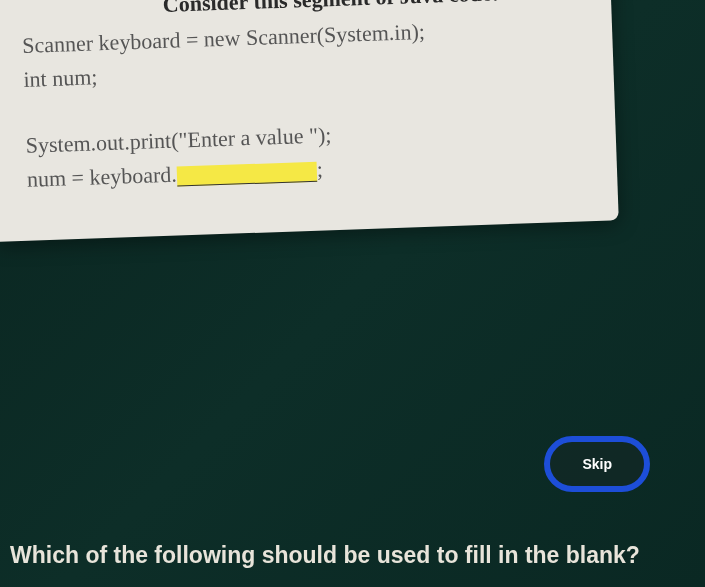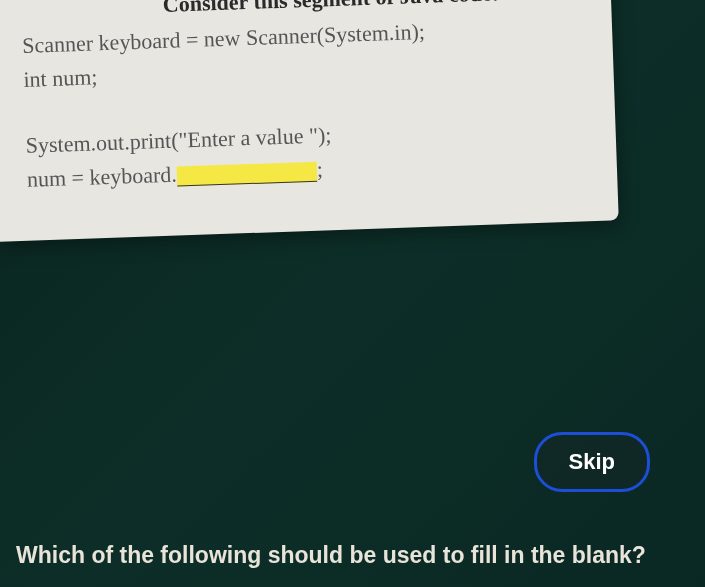--- a/index.html
+++ b/index.html
@@ -57,39 +57,39 @@
       height: 20px;
       vertical-align: middle;
       border-bottom: 1px solid #333;
     }
     .skip-button {
       position: absolute;
       right: 55px;
       bottom: 95px;
       padding: 14px 32px;
       background: rgba(20, 40, 38, 0.6);
-      border: 3px solid #1d4ed8;
+      border: 6px solid #1d4ed8;
       border-radius: 28px;
       color: #fff;
-      font-size: 22px;
+      font-size: 14px;
       font-weight: bold;
       font-family: Arial, sans-serif;
       cursor: pointer;
       text-align: center;
     }
     .bottom-question {
       position: absolute;
       bottom: 18px;
       left: 0;
       width: 100%;
       color: #e8e4da;
       font-size: 23px;
       font-weight: bold;
       font-family: Arial, sans-serif;
-      padding-left: 16px;
+      padding-left: 10px;
     }
   </style>
 </head>
 <body>
 
 <div class="card">
   <div class="question-title">Consider this segment of Java code:</div>
   <div class="code-line code-line-1">Scanner keyboard = new Scanner(System.in);</div>
   <div class="code-line code-line-2">int num;</div>
   <div class="code-block-2">

